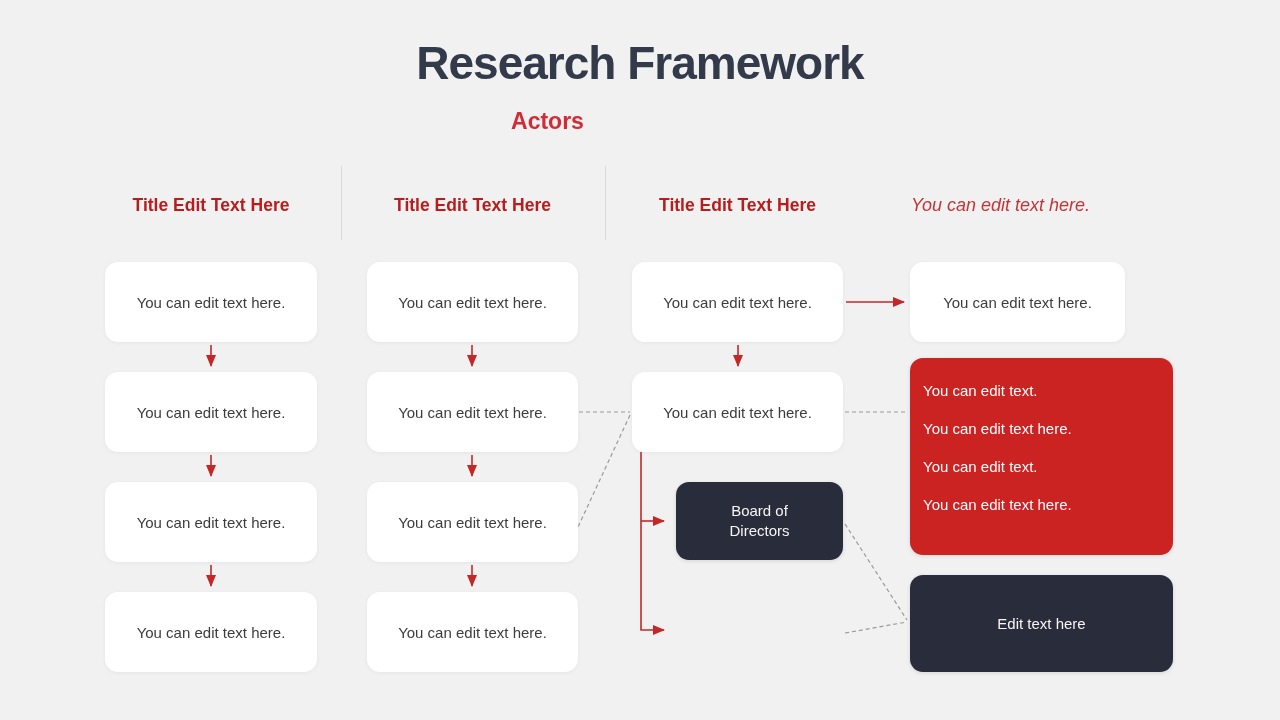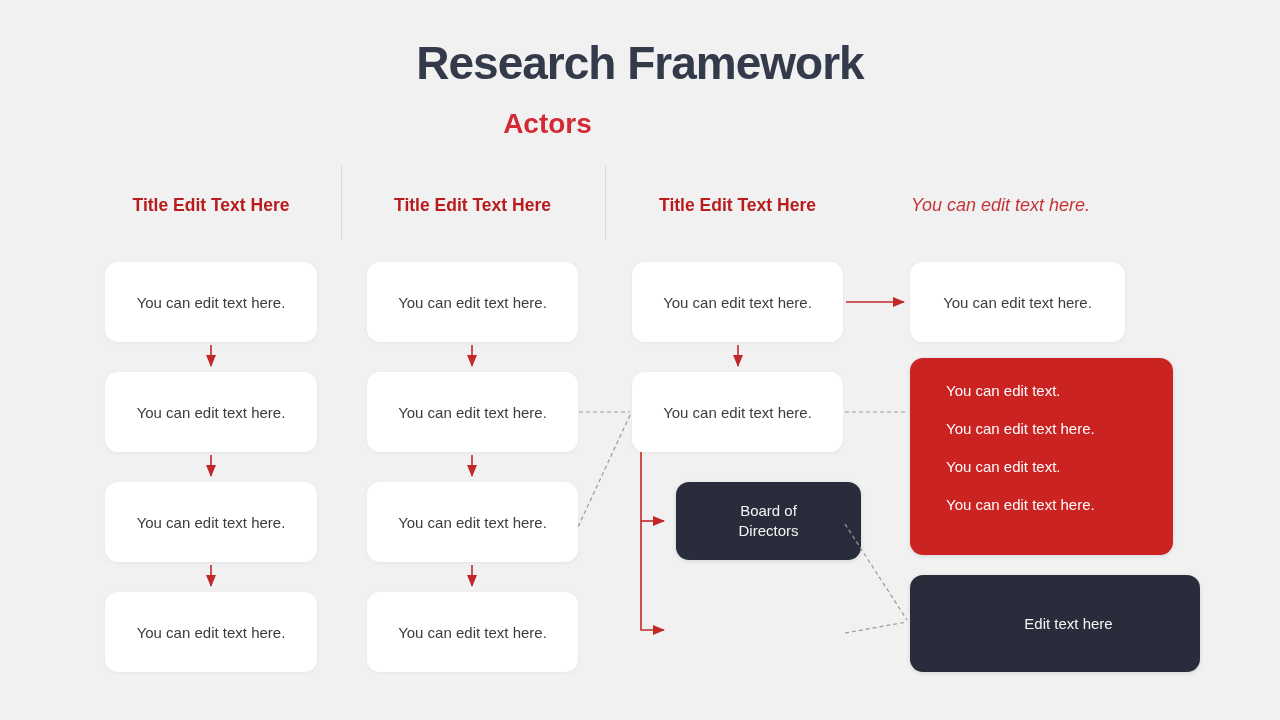--- a/index.html
+++ b/index.html
@@ -6,21 +6,21 @@
   .slide{
     position:relative;width:1280px;height:720px;background:#F1F1F2;overflow:hidden;
     font-family:"Liberation Sans","DejaVu Sans",sans-serif;
   }
   .page-title{
     position:absolute;left:0;top:36px;width:1280px;margin:0;text-align:center;
     font-size:46px;font-weight:bold;letter-spacing:-1px;color:#333A49;
   }
   .page-subtitle{
     position:absolute;left:0;top:108px;width:1095px;margin:0;text-align:center;
-    font-size:28px;font-weight:bold;color:#D22B35;
+    font-size:23px;font-weight:bold;color:#D22B35;
   }
   .divider{position:absolute;top:166px;height:74px;width:1px;background:#D9D9D9;}
   .d1{left:341px;} .d2{left:605px;}
   .col-header{
     position:absolute;top:194px;font-size:17.5px;font-weight:bold;color:#b91c1c;
     text-align:center;line-height:22px;
   }
   .h1{left:105px;width:212px;} .h2{left:367px;width:211px;} .h3{left:632px;width:211px;}
   .h4{
     left:911px;width:262px;text-align:left;font-weight:normal;font-style:italic;
@@ -29,26 +29,26 @@
   .wbox{
     position:absolute;width:212px;height:80px;background:#FFFFFF;border-radius:13px;
     display:flex;align-items:center;justify-content:center;text-align:center;
     font-size:15px;color:#3C3C3C;box-shadow:0 1px 4px rgba(0,0,0,0.05);
   }
   .dbox{
     position:absolute;background:#292D3B;border-radius:13px;color:#F5F5F5;
     display:flex;align-items:center;justify-content:center;text-align:center;
     font-size:15px;line-height:20px;box-shadow:0 1px 4px rgba(0,0,0,0.12);
   }
-  .dbox.small{left:676px;width:185px;height:78px;padding:0;}
+  .dbox.small{left:676px;width:167px;height:78px;padding:0;}
   .dbox.small .inner{max-width:100px;}
   .rbox{
     position:absolute;left:910px;top:358px;width:263px;height:197px;background:#CB2222;
     border-radius:13px;color:#FDFDFD;font-size:15px;box-sizing:border-box;
-    padding:14px 10px 0 36px;box-shadow:0 1px 4px rgba(0,0,0,0.12);
+    padding:14px 10px 0 13px;box-shadow:0 1px 4px rgba(0,0,0,0.12);
   }
   .rline{line-height:38px;white-space:nowrap;}
   .overlay{position:absolute;left:0;top:0;width:1280px;height:720px;pointer-events:none;}
   
   .c1{left:105px;} .c2{left:367px;width:211px;} .c3{left:632px;width:211px;}
   .c4w{left:910px;width:215px;}
   .r1{top:262px;} .r2{top:372px;} .r3{top:482px;} .r4{top:592px;}
 </style>
 </head>
 <body>
@@ -85,21 +85,21 @@
 
   <div class="wbox c4w r1">You can edit text here.</div>
 
   <div class="rbox">
     <div class="rline">You can edit text.</div>
     <div class="rline">You can edit text here.</div>
     <div class="rline">You can edit text.</div>
     <div class="rline">You can edit text here.</div>
   </div>
 
-  <div class="dbox" style="left:910px;top:575px;width:263px;height:97px;padding-left:27px;">
+  <div class="dbox" style="left:910px;top:575px;width:263px;height:97px;">
     <span>Edit text here</span>
   </div>
 
   <svg class="overlay" viewBox="0 0 1280 720" xmlns="http://www.w3.org/2000/svg">
     <defs>
       <marker id="ah" markerUnits="userSpaceOnUse" markerWidth="12" markerHeight="10" refX="11" refY="5" orient="auto">
         <path d="M0,0 L12,5 L0,10 Z" fill="#C32828"></path>
       </marker>
     </defs>
 

